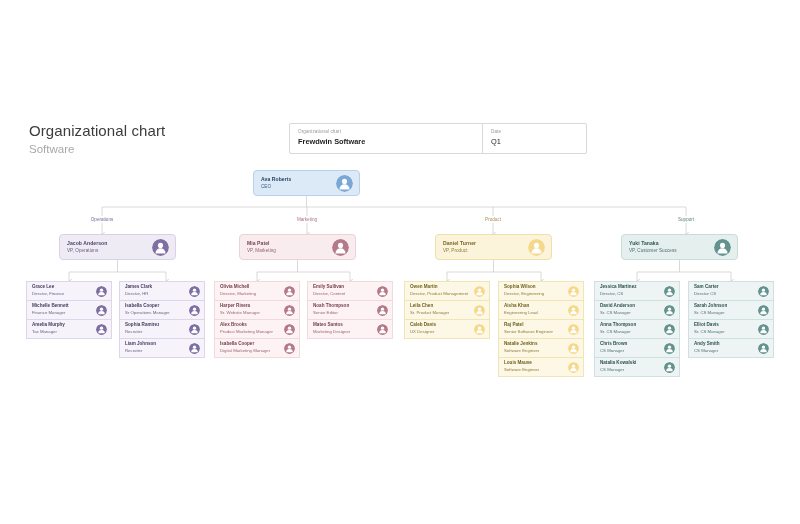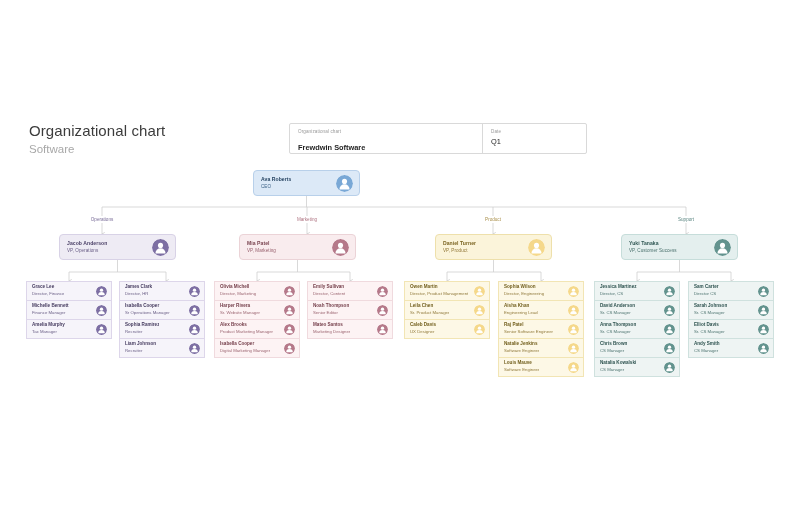--- a/index.html
+++ b/index.html
@@ -43,21 +43,21 @@
     border-radius: 2px;
     display: flex;
     background: #fff;
   }
   .meta-cell {
     padding: 4px 8px 0 8px;
     display: flex;
     flex-direction: column;
     justify-content: flex-start;
   }
-  .meta-cell.first { width: 176px; border-right: 1px solid #d9d9d9; gap: 6px; }
+  .meta-cell.first { width: 176px; border-right: 1px solid #d9d9d9; }
   .meta-label {
     font-size: 4.6px;
     color: #9a9a9a;
     line-height: 7px;
     letter-spacing: 0.1px;
   }
   .meta-value {
     font-size: 7.4px;
     color: #1f1f1f;
     font-weight: bold;

